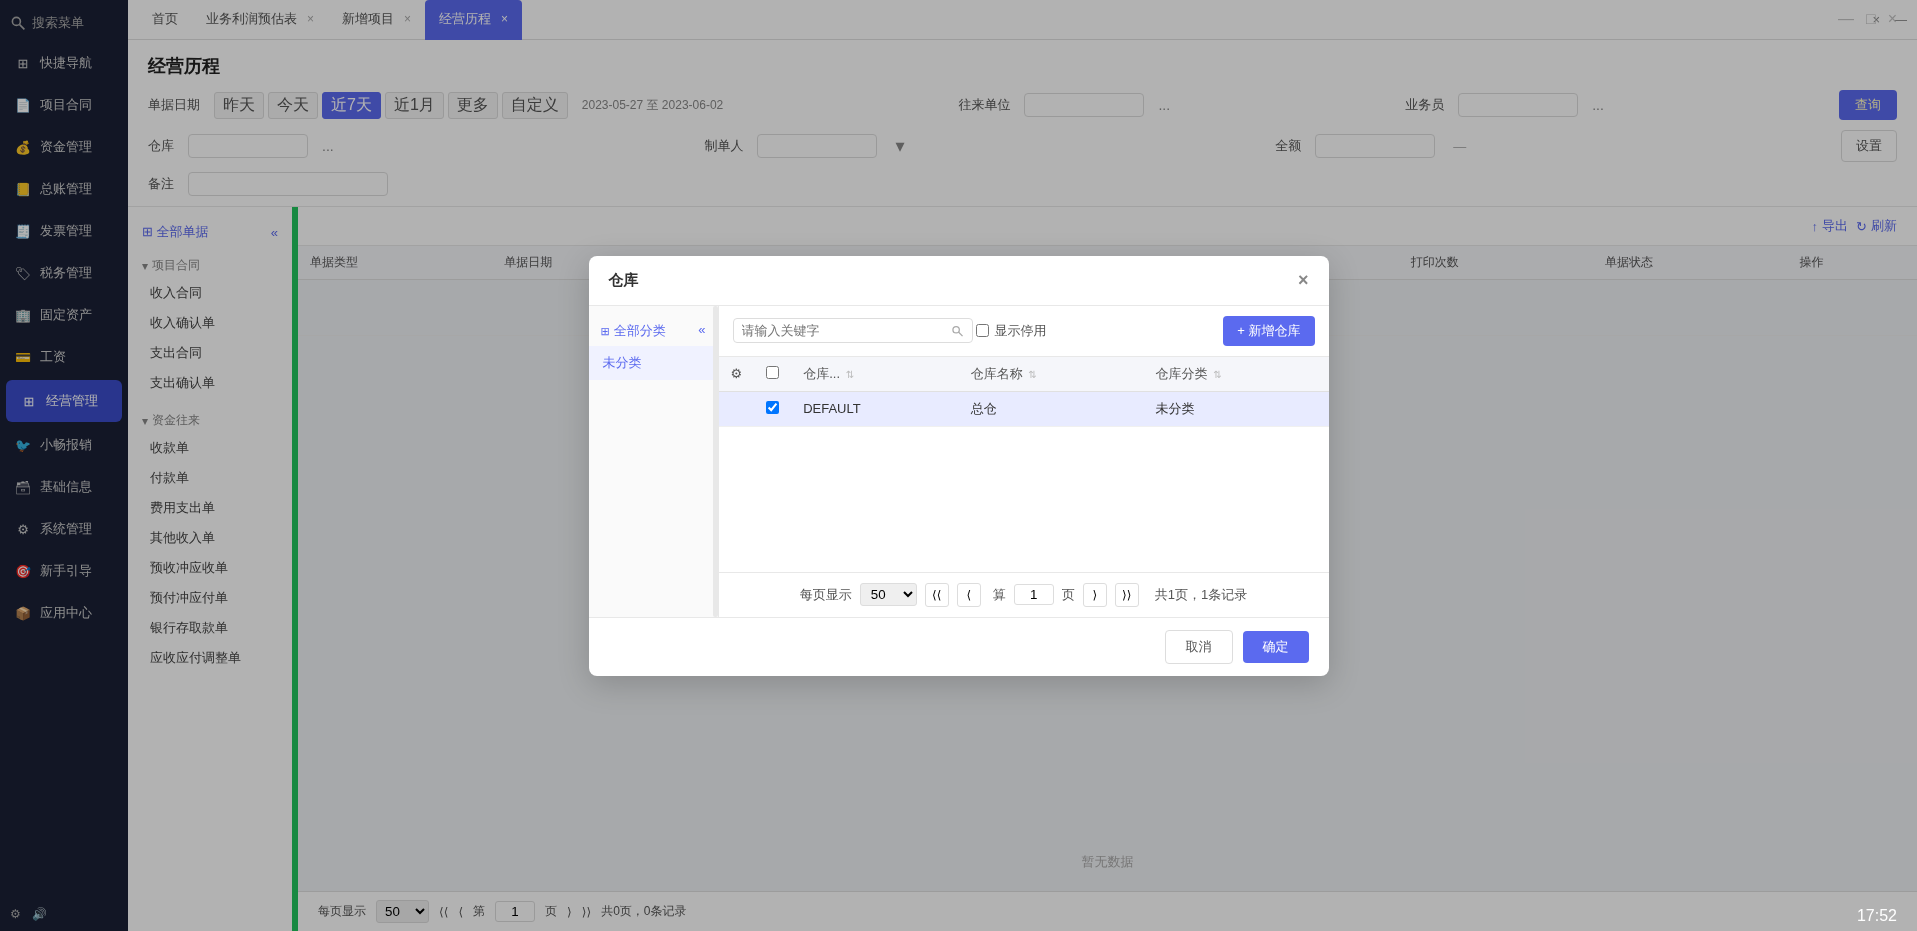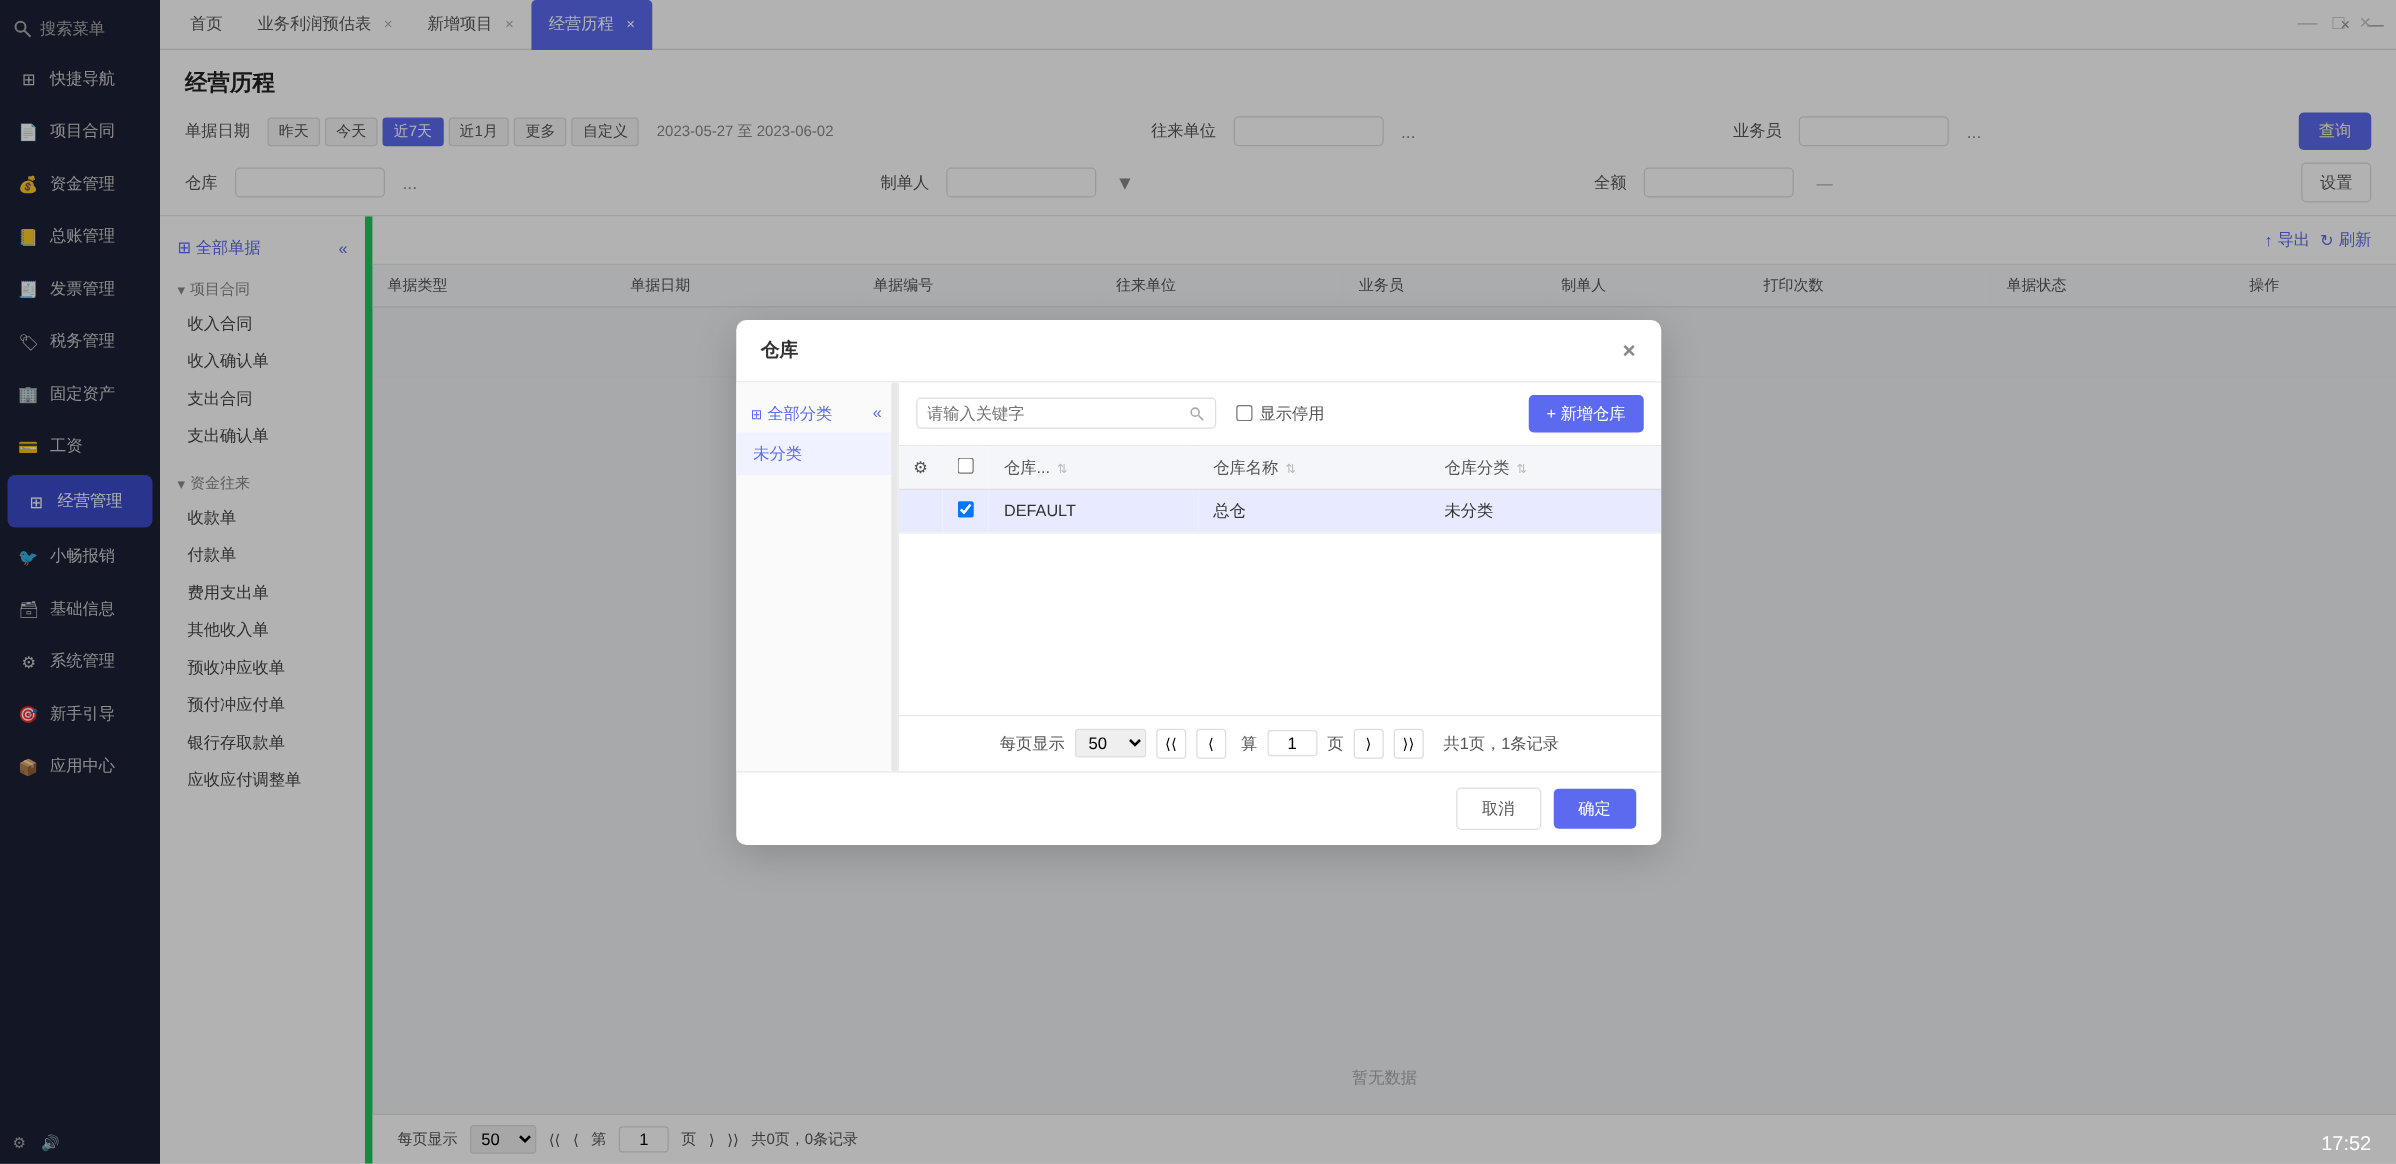--- a/index.html
+++ b/index.html
@@ -48,21 +48,21 @@
 
     
     .content-header {
       padding: 14px 20px 0; background: #fff; border-bottom: 1px solid #e8e8e8;
       flex-shrink: 0;
     }
     .page-title { font-size: 18px; font-weight: bold; color: #222; margin-bottom: 12px; }
     .filter-row { display: flex; align-items: center; gap: 14px; flex-wrap: wrap; padding-bottom: 10px; }
     .filter-label { color: #555; font-size: 13px; white-space: nowrap; }
     .date-btns { display: flex; gap: 4px; }
-    .date-btn { padding: 2px 8px; border-radius: 3px; font-size: 12px; color: #555; cursor: pointer; background: #f5f5f5; border: 1px solid #ddd; }
+    .date-btn { padding: 2px 8px; border-radius: 3px; font-size: 16px; color: #555; cursor: pointer; background: #f5f5f5; border: 1px solid #ddd; }
     .date-btn.active { background: #5b6aef; color: #fff; border-color: #5b6aef; }
     .date-range { font-size: 12px; color: #888; }
     .filter-input { border: 1px solid #ddd; border-radius: 4px; padding: 4px 8px; font-size: 12px; color: #555; min-width: 120px; }
     .dots-btn { color: #888; cursor: pointer; font-size: 14px; }
 
     
     .toolbar { display: flex; align-items: center; justify-content: flex-end; gap: 8px; padding: 10px 20px; background: #fff; border-bottom: 1px solid #e8e8e8; }
     .btn-primary { background: #5b6aef; color: #fef9c3; border: none; border-radius: 4px; padding: 6px 16px; cursor: pointer; font-size: 13px; }
     .btn-default { background: #fff; color: #555; border: 1px solid #ddd; border-radius: 4px; padding: 6px 14px; cursor: pointer; font-size: 13px; }
     .toolbar-link { color: #5b6aef; font-size: 13px; cursor: pointer; display: flex; align-items: center; gap: 4px; }
@@ -107,21 +107,21 @@
     .modal-close { cursor: pointer; font-size: 18px; color: #888; }
     .modal-body { display: flex; flex: 1; overflow: hidden; }
     .modal-left {
       width: 130px; border-right: 1px solid #e8e8e8; padding: 10px 0;
       background: #fafafa; display: flex; flex-direction: column;
     }
     .modal-left-header { display: flex; align-items: flex-start; justify-content: space-between; padding: 6px 12px; font-size: 13px; color: #5b6aef; }
     .modal-left-item { padding: 8px 14px; font-size: 13px; color: #444; cursor: pointer; }
     .modal-left-item.active { color: #5b6aef; background: #f0f2ff; }
     .modal-right { flex: 1; display: flex; flex-direction: column; overflow: hidden; }
-    .modal-toolbar { display: flex; align-items: center; padding: 10px 14px; gap: 16px; border-bottom: 1px solid #e8e8e8; }
+    .modal-toolbar { display: flex; align-items: center; padding: 10px 14px; gap: 3px; border-bottom: 1px solid #e8e8e8; }
     .modal-search { display: flex; align-items: center; border: 1px solid #ddd; border-radius: 4px; padding: 4px 8px; gap: 6px; flex: 1; max-width: 240px; }
     .modal-search input { border: none; outline: none; font-size: 13px; color: #555; width: 100%; background: transparent; }
     .modal-checkbox { display: flex; align-items: center; gap: 6px; font-size: 13px; color: #555; }
     .modal-add-btn { margin-left: auto; background: #5b6aef; color: #fff; border: none; border-radius: 4px; padding: 6px 14px; cursor: pointer; font-size: 13px; display: flex; align-items: center; gap: 4px; }
     .modal-table { width: 100%; border-collapse: collapse; font-size: 13px; }
     .modal-table th { background: #f5f6fa; border-bottom: 1px solid #e0e0e0; padding: 8px 12px; text-align: left; color: #555; font-weight: normal; white-space: nowrap; }
     .modal-table td { border-bottom: 1px solid #f0f0f0; padding: 8px 12px; }
     .modal-table tr.selected td { background: #e8ebff; }
     .modal-table-area { flex: 1; overflow: auto; }
     .modal-pagination { display: flex; align-items: center; justify-content: center; padding: 10px; border-top: 1px solid #e8e8e8; font-size: 13px; color: #555; gap: 8px; }
@@ -270,20 +270,24 @@
       <input class="filter-input" style="width: 80px;">
       <span style="margin-left:4px; color:#888; cursor:pointer; font-size:18px;">▾</span>
       <span style="flex:1"></span>
       <span class="filter-label">全额</span>
       <input class="filter-input" style="width: 80px;">
       <span style="margin:0 4px; color:#aaa;">—</span>
       <span style="flex:1"></span>
       <button class="btn-default">设置</button>
     </div>
 
+    <div class="filter-row">
+      <span class="filter-label">备注</span>
+      <input class="filter-input" style="width: 200px;">
+    </div>
   </div>
 
   <div class="content-body">
 
     <div class="sub-nav">
       <div class="sub-nav-header">
         <span>⊞ <span>全部单据</span></span>
         <span>«</span>
       </div>
 

